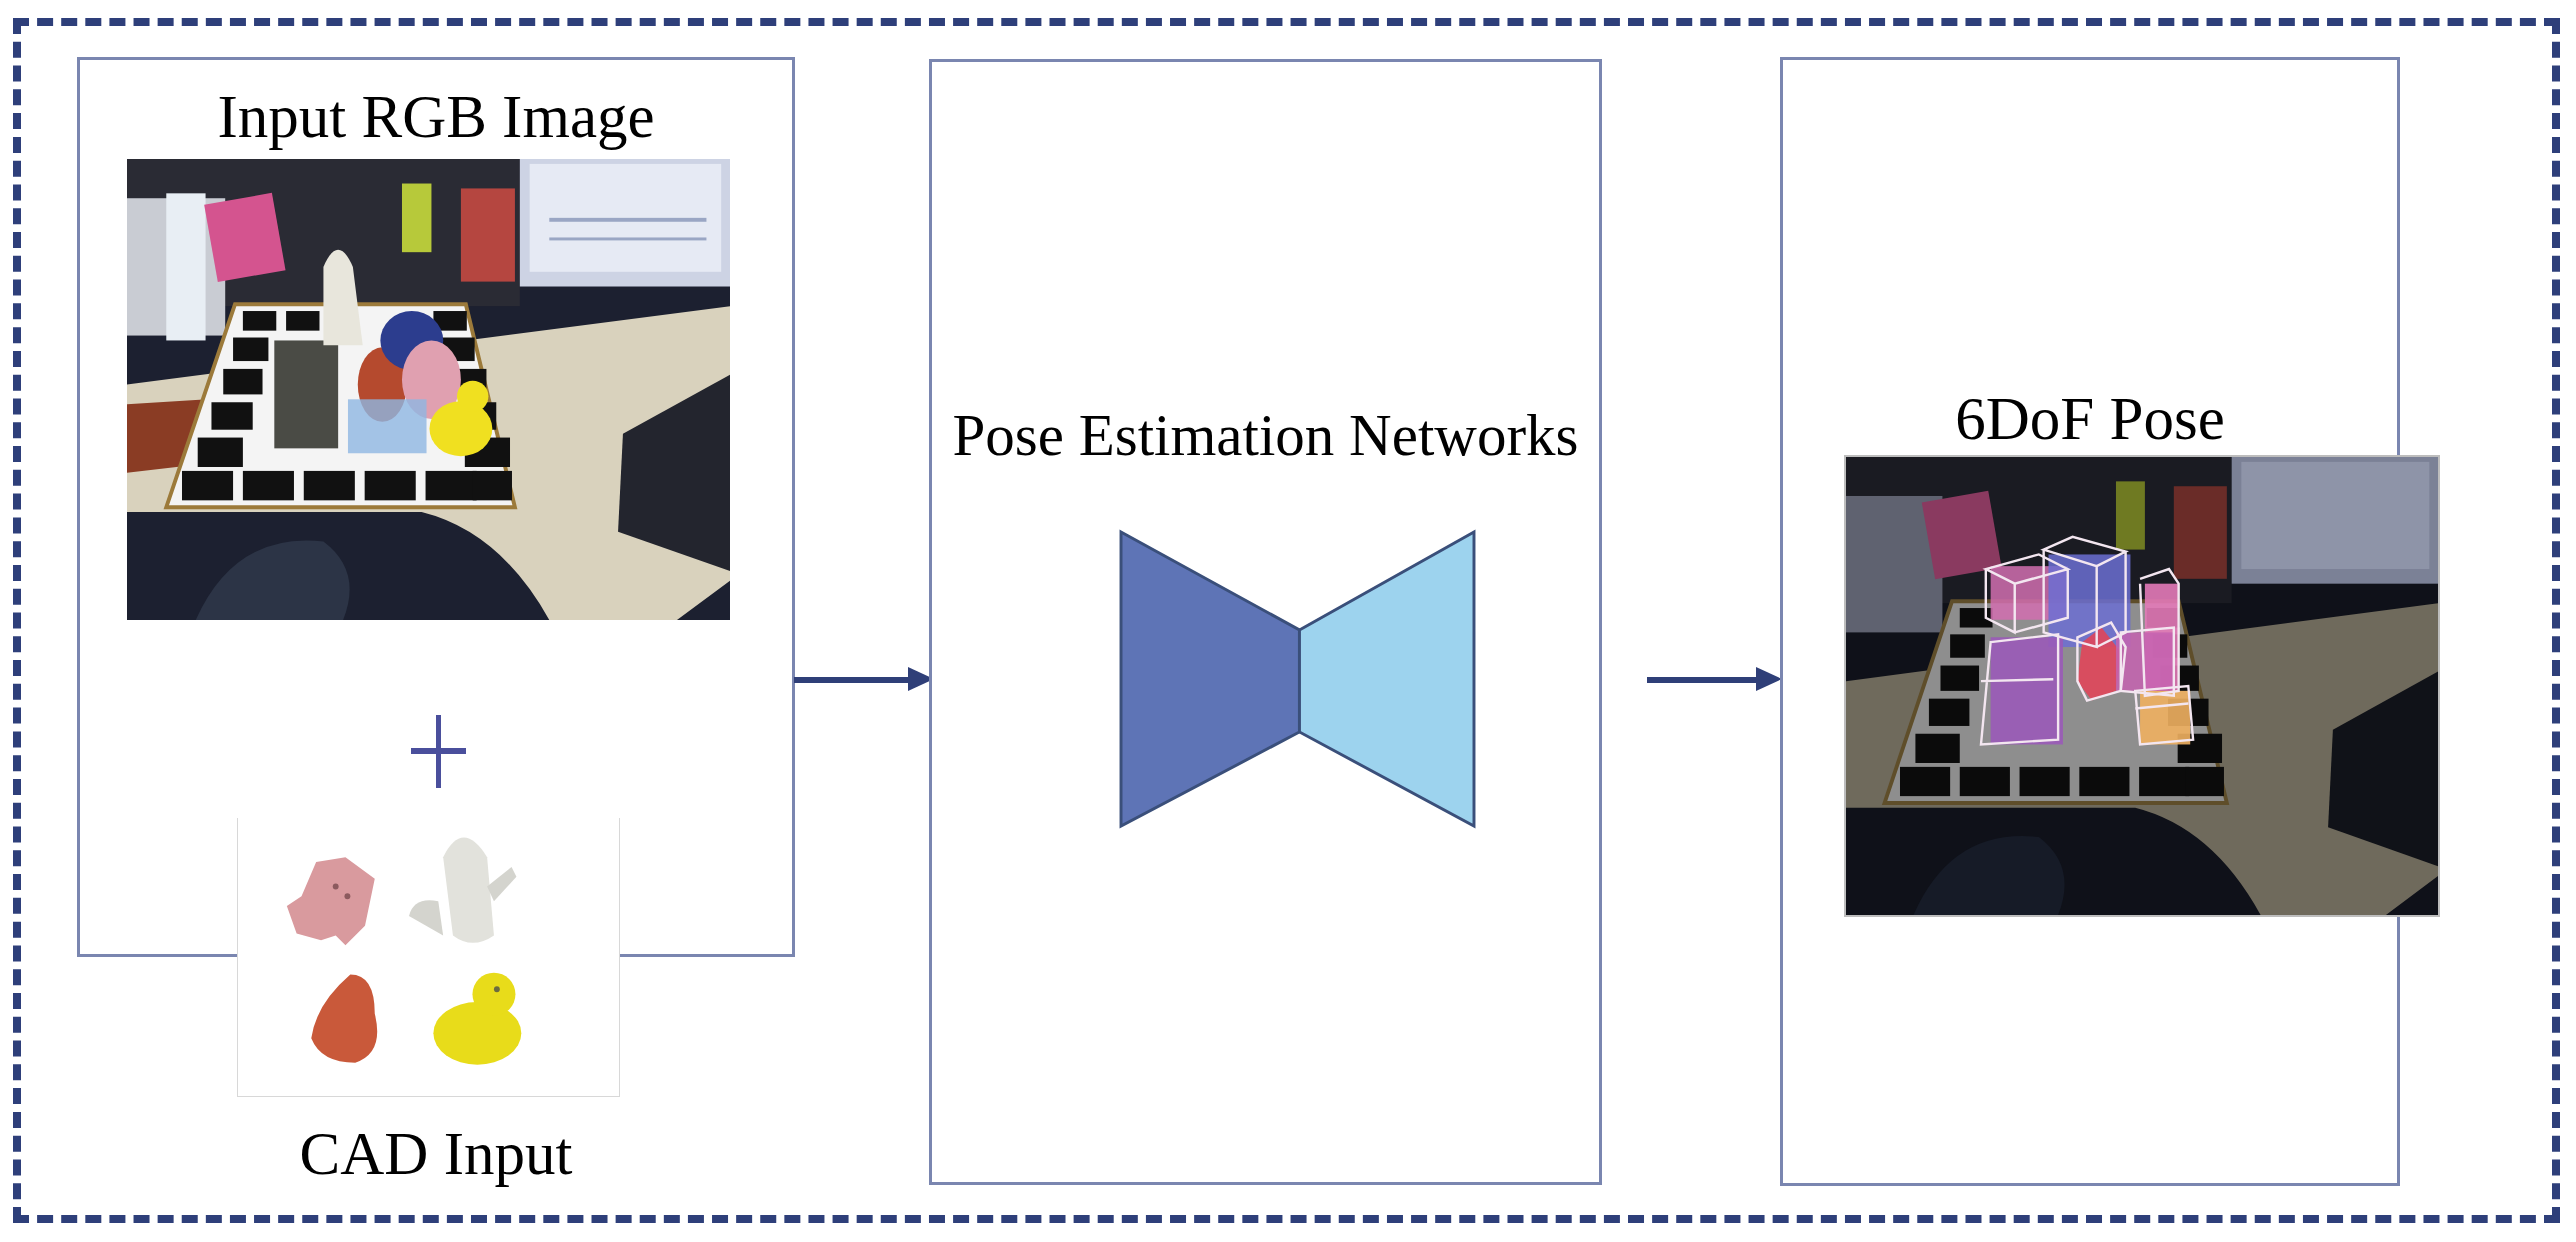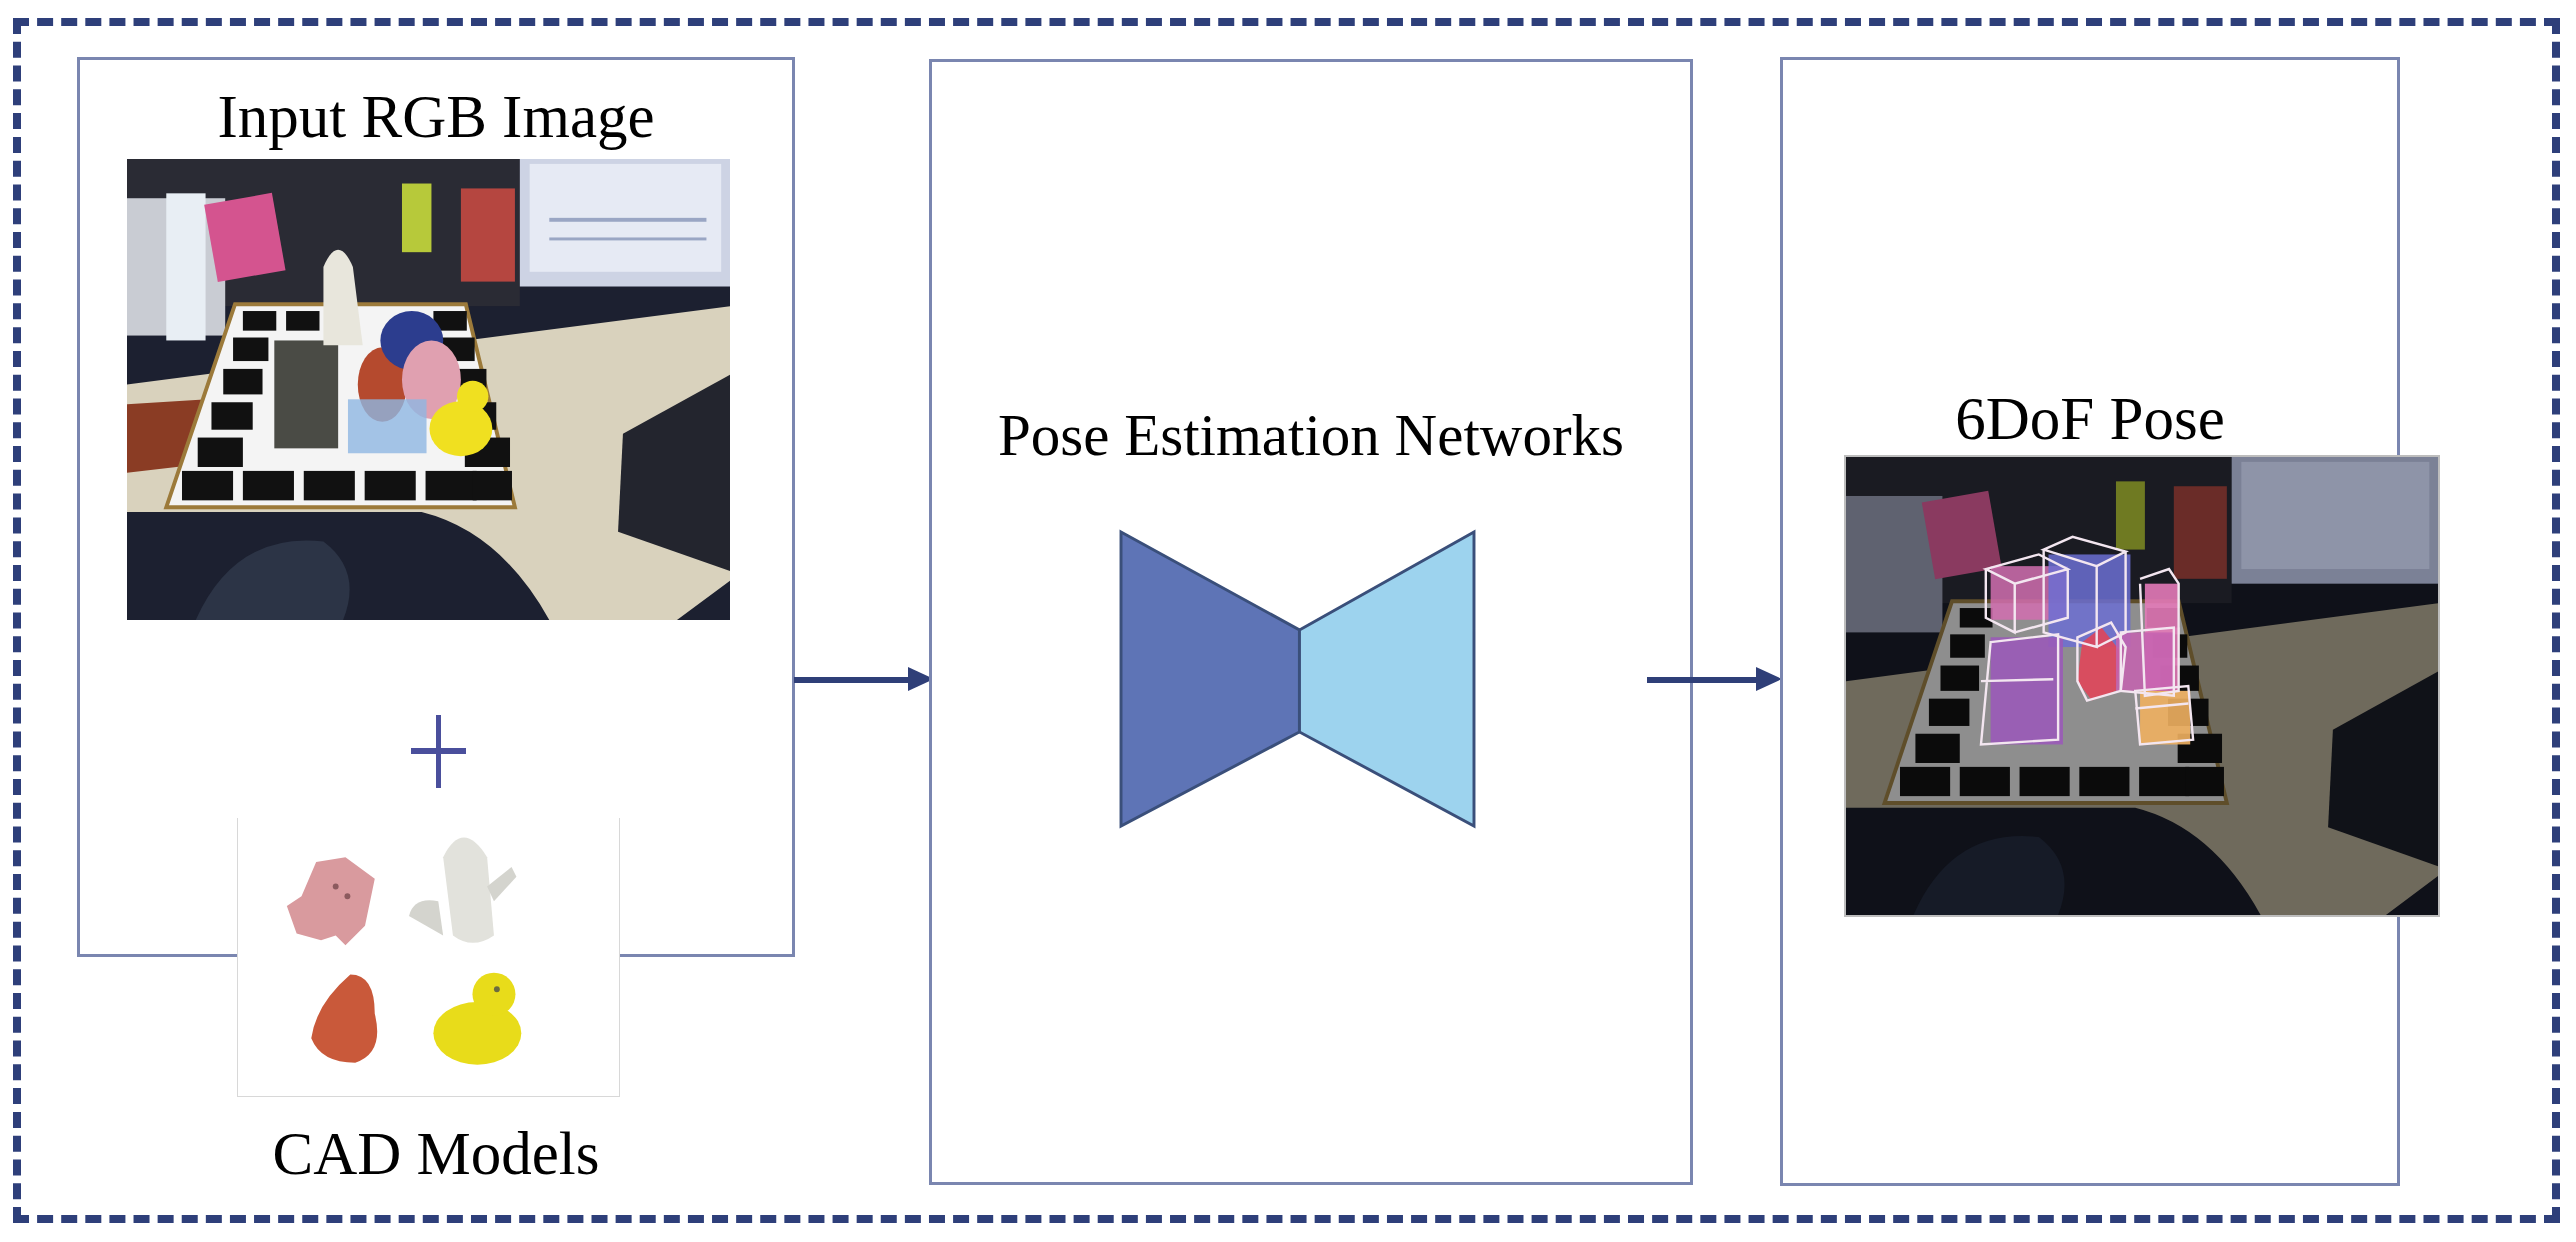--- a/index.html
+++ b/index.html
@@ -111,29 +111,29 @@
       </g>
 
       <g>
         <ellipse cx="245" cy="220" rx="45" ry="32" fill="#e8dc1a"></ellipse>
         <circle cx="262" cy="180" r="22" fill="#e8dc1a"></circle>
         <circle cx="265" cy="175" r="3" fill="#6b6b40"></circle>
       </g>
     </svg>
   </div>
 
-  <div class="title" style="top:1063px;">CAD Models</div>
+  <div class="title" style="top:1063px;">CAD Input</div>
 </div>
 
 <div class="arrow" style="left:794px; top:667px; width:140px;">
   <div class="shaft" style="width:118px;"></div>
   <div class="head" style="left:114px;"></div>
 </div>
 
-<div class="abs panel" style="left:929px; top:59px; width:764px; height:1126px;">
+<div class="abs panel" style="left:929px; top:59px; width:673px; height:1126px;">
   <div class="title" style="top:344px; font-size:59px;">Pose Estimation Networks</div>
   <svg class="abs" style="left:185px; top:466px;" width="361" height="302" viewBox="0 0 368 308">
     <polygon points="4,4 186,104 186,208 4,304" fill="#5e74b6" stroke="#3a4f7a" stroke-width="3"></polygon>
     <polygon points="186,104 364,4 364,304 186,208" fill="#9dd3ee" stroke="#3a4f7a" stroke-width="3"></polygon>
   </svg>
 </div>
 
 <div class="arrow" style="left:1647px; top:667px; width:137px;">
   <div class="shaft" style="width:113px;"></div>
   <div class="head" style="left:109px;"></div>

